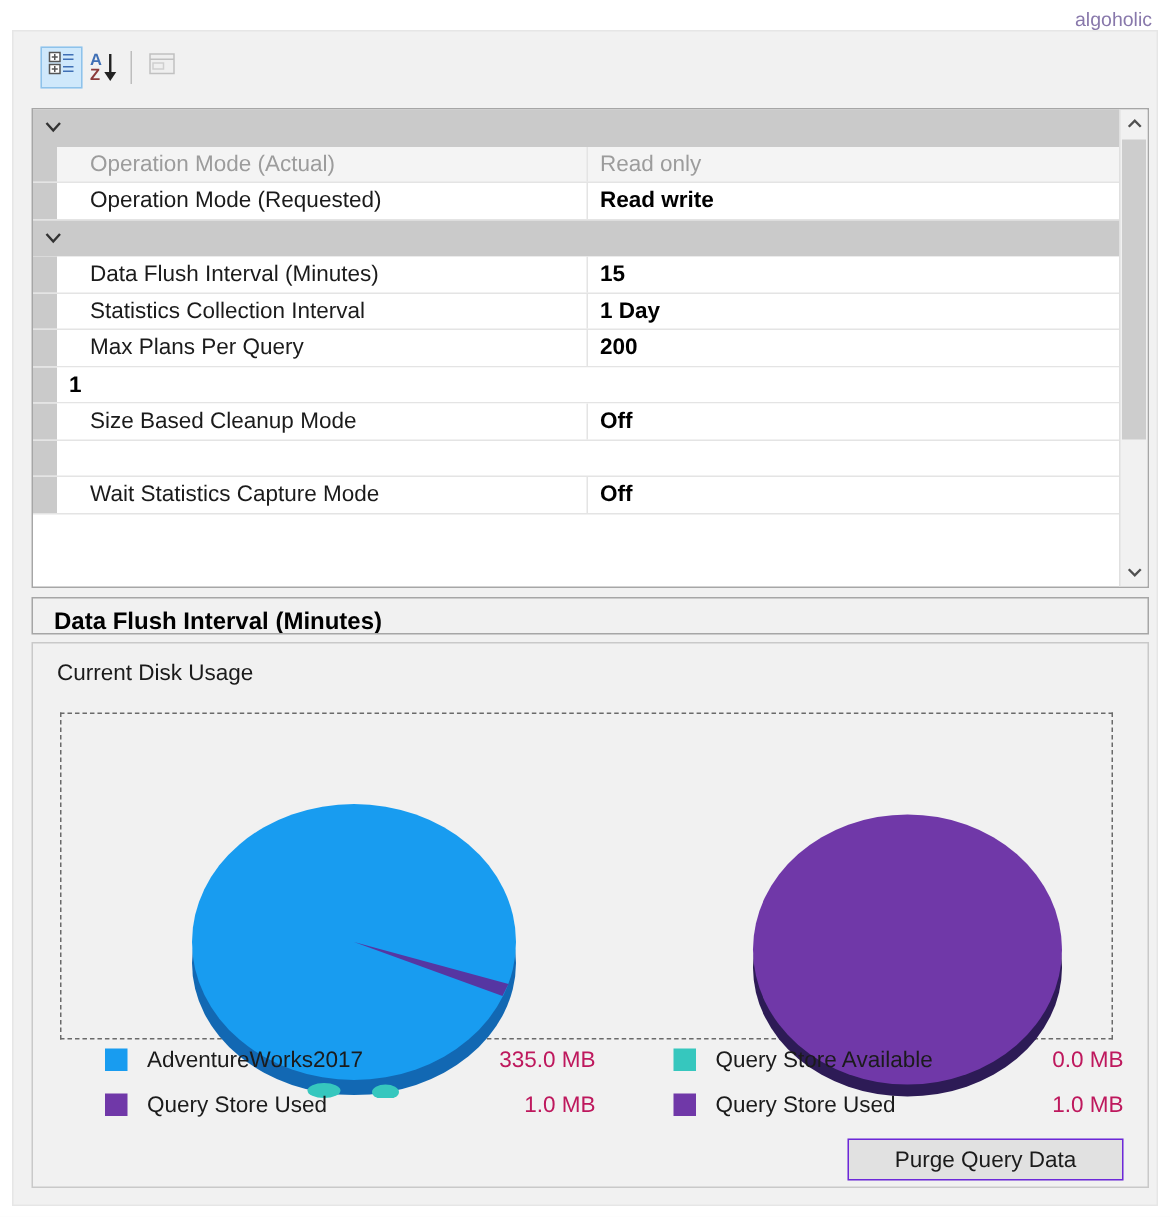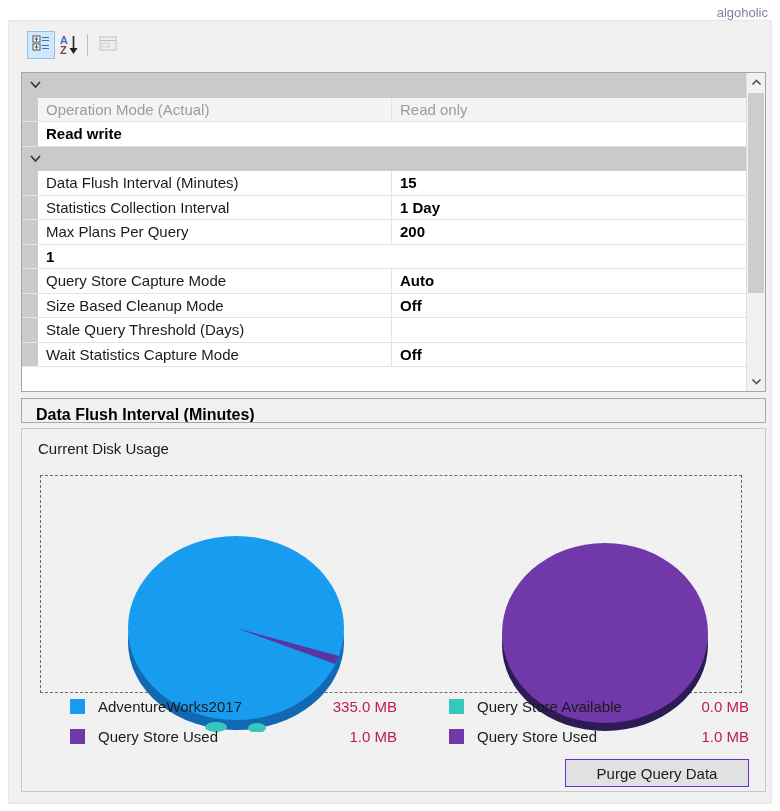--- a/index.html
+++ b/index.html
@@ -35,21 +35,21 @@
   }
   .rows { position:absolute; left:0; top:0; right:19px; bottom:0; display:flex; flex-direction:column; }
   .row { display:flex; height:24.5px; flex:0 0 24.5px; align-items:stretch; border-bottom:1px solid #e4e4e4; background:#fff; }
   .row.cat { background:#cacaca; border-bottom:1px solid #cacaca; }
   .row.ro-row { background:#f4f4f4; }
   .chev { width:26px; display:flex; align-items:center; justify-content:center; }
   .cat-label { display:flex; align-items:center; font-weight:bold; font-size:15px; padding-left:2px;margin-top:44px; }
   .indent { width:16px; background:#cacaca; flex:0 0 16px; }
   .nm {
     width:354px; flex:0 0 354px; display:flex; align-items:center;
-    padding-left:8px; font-size:15px; color:#1b1b1b;
+    padding-left:22px; font-size:15px; color:#1b1b1b;
     border-right:1px solid #e4e4e4; overflow:hidden; white-space:nowrap;
   }
   .val {
     flex:1; display:flex; align-items:center; padding-left:8px;
     font-size:15px; overflow:hidden; white-space:nowrap;
   }
   .val.b { font-weight:bold; }
   .ro { color:#9c9c9c; }
 
   
@@ -156,20 +156,21 @@
         </div>
 
         <div class="row ro-row">
           <div class="indent"></div>
           <div class="nm ro">Operation Mode (Actual)</div>
           <div class="val ro">Read only</div>
         </div>
 
         <div class="row">
           <div class="indent"></div>
+          <div class="nm">Operation Mode (Requested)</div>
           <div class="val b">Read write</div>
         </div>
 
         <div class="row cat">
           <span class="chev">
             <svg width="13" height="9" viewBox="0 0 13 9">
                 <polyline points="2,2 6.5,7 11,2" fill="none" stroke="#333" stroke-width="1.6"></polyline>
               </svg>
           </span>
           <span class="cat-label">Monitoring</span>
@@ -192,35 +193,29 @@
           <div class="indent"></div>
           <div class="nm">Max Plans Per Query</div>
           <div class="val b">200</div>
         </div>
 
         <div class="row">
           <div class="indent"></div>
           <div class="val b">1</div>
         </div>
 
-        <div class="row">
-          <div class="indent"></div>
-          <div class="nm">Query Store Capture Mode</div>
-          <div class="val b">Auto</div>
-        </div>
 
         <div class="row">
           <div class="indent"></div>
           <div class="nm">Size Based Cleanup Mode</div>
           <div class="val b">Off</div>
         </div>
 
         <div class="row">
           <div class="indent"></div>
-          <div class="nm">Stale Query Threshold (Days)</div>
         </div>
 
         <div class="row">
           <div class="indent"></div>
           <div class="nm">Wait Statistics Capture Mode</div>
           <div class="val b">Off</div>
         </div>
 
       </div>
 

